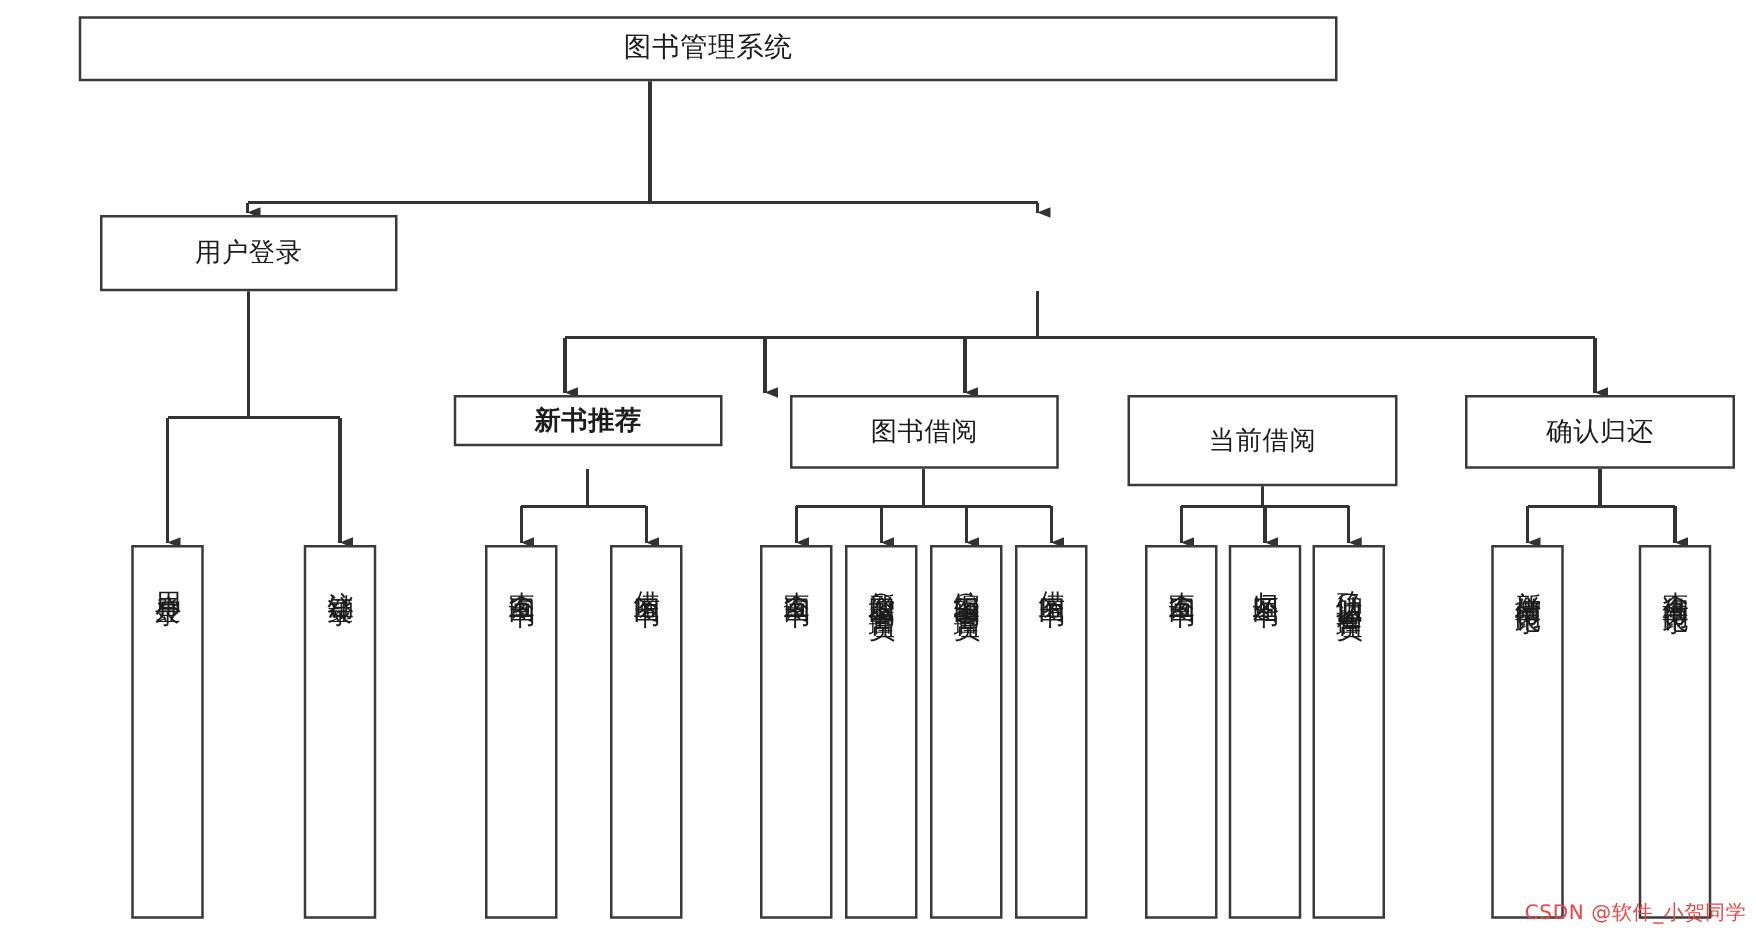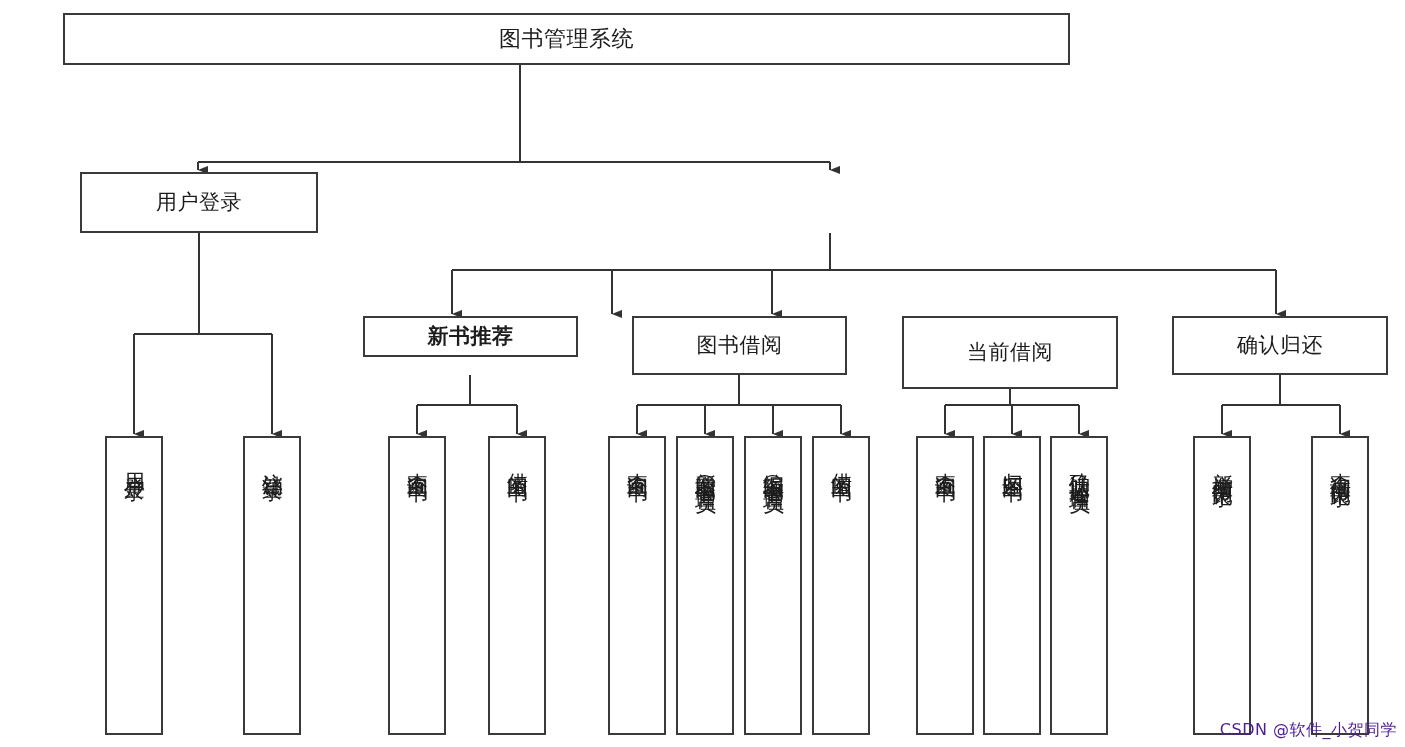--- a/index.html
+++ b/index.html
@@ -63,21 +63,21 @@
     line-height: 1.0;
     letter-spacing: 3px;
     white-space: pre-wrap;
     max-height: 270px;
   }
   #watermark {
     position: absolute;
     right: 8px;
     bottom: 6px;
     font-size: 16px;
-    color: #4c1d95;
+    color: #ef4444;
     letter-spacing: 0.5px;
     user-select: none;
     white-space: nowrap;
   }
 </style>
 </head>
 <body>
 
 <div id="diagram-canvas">
 

